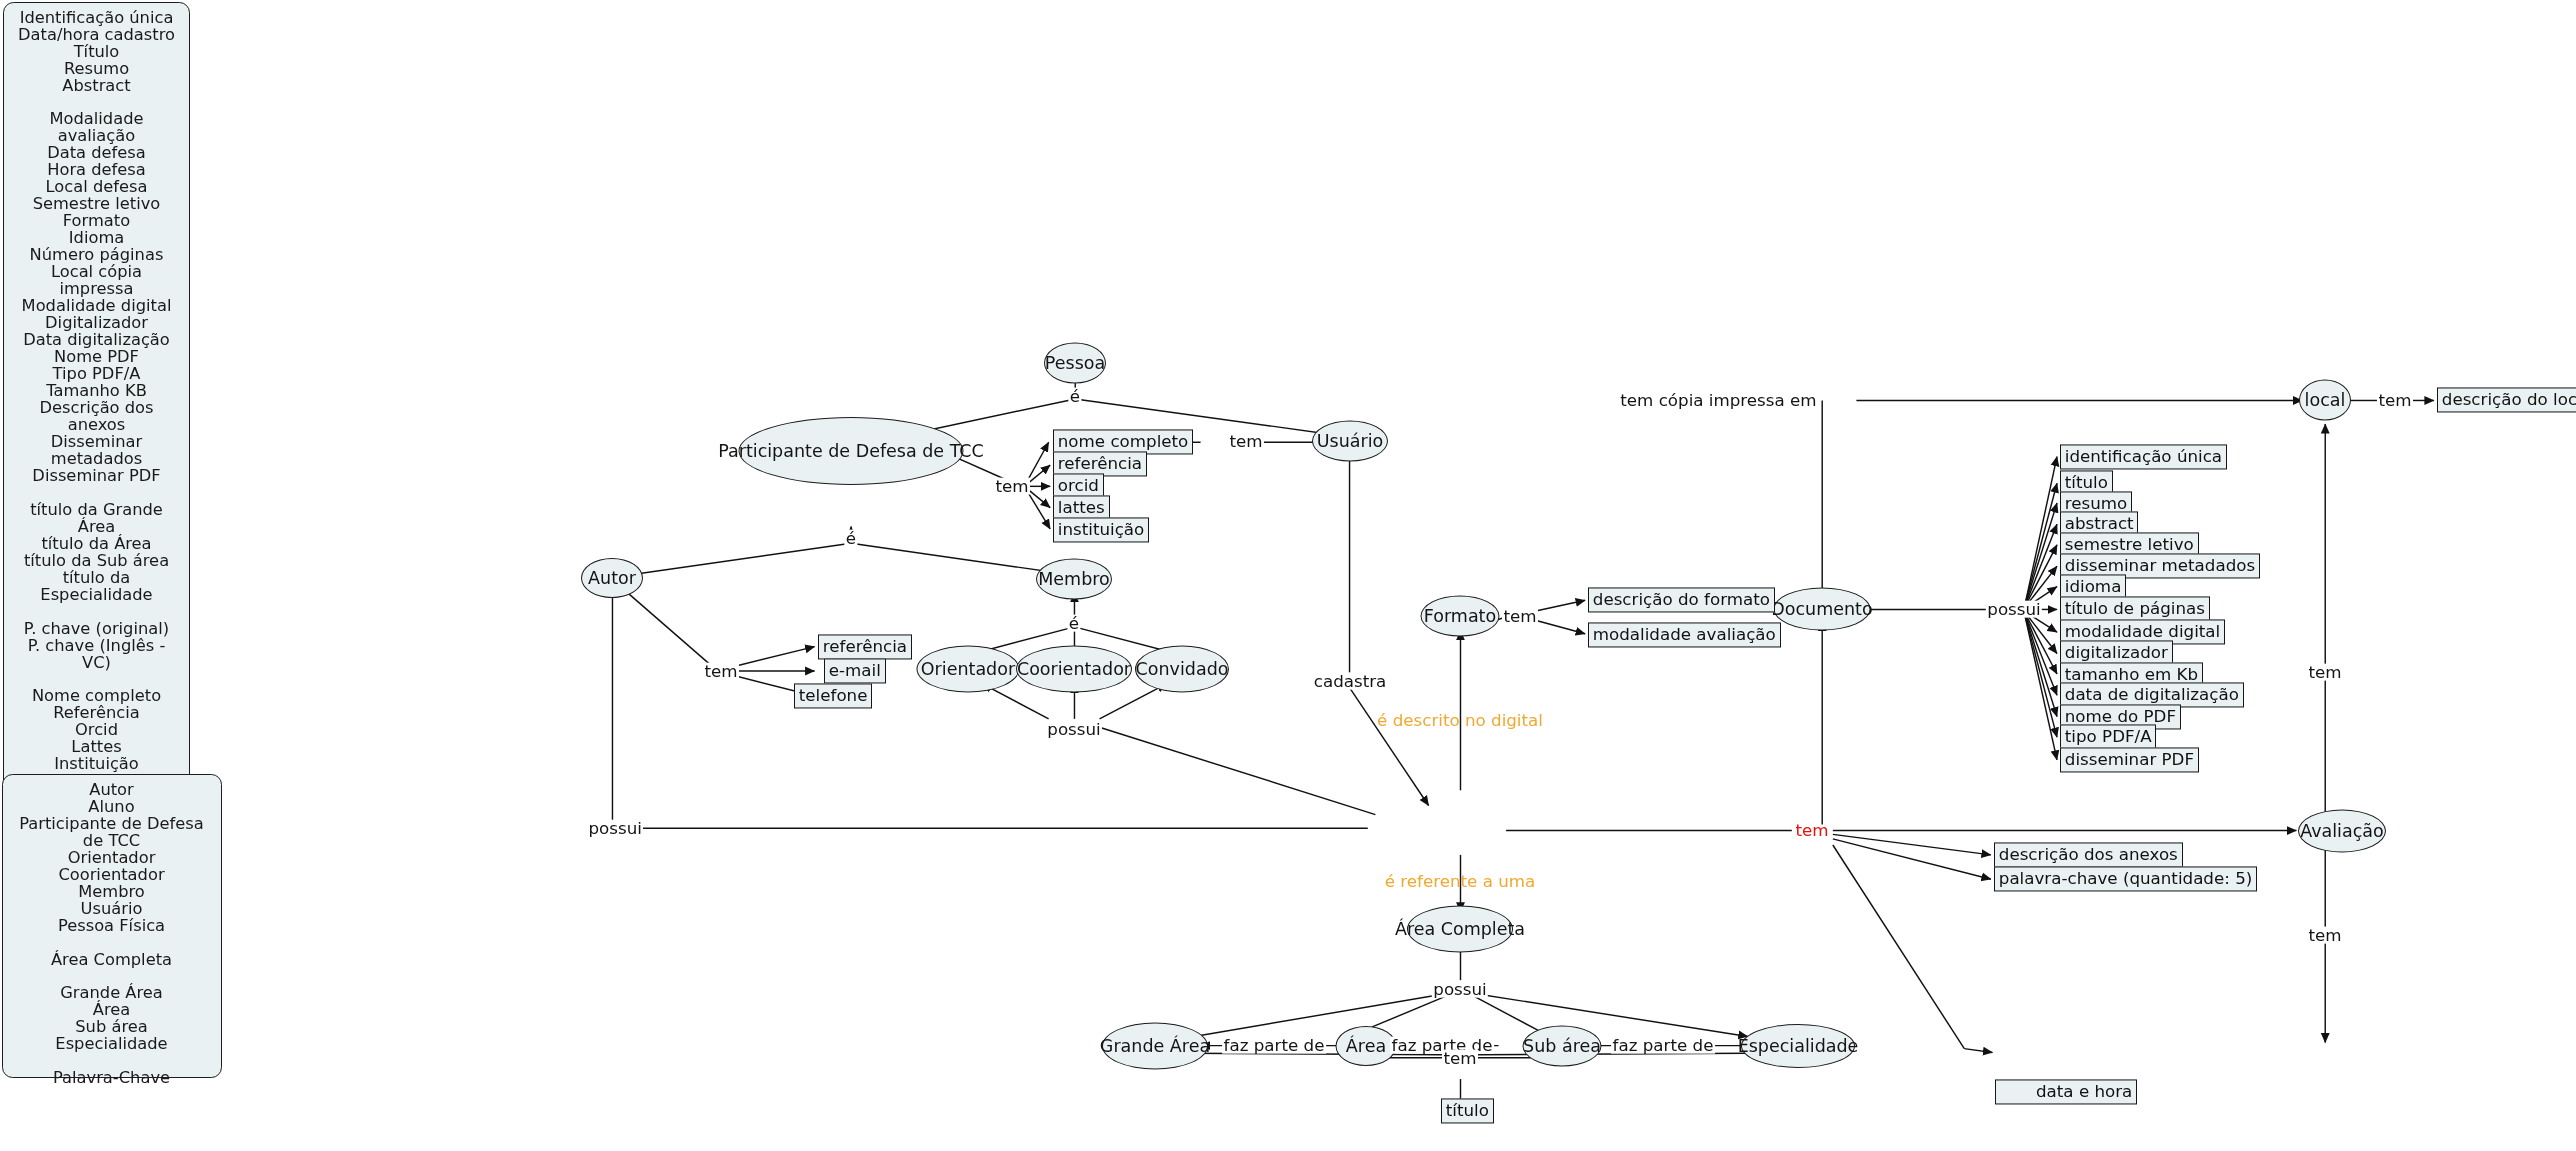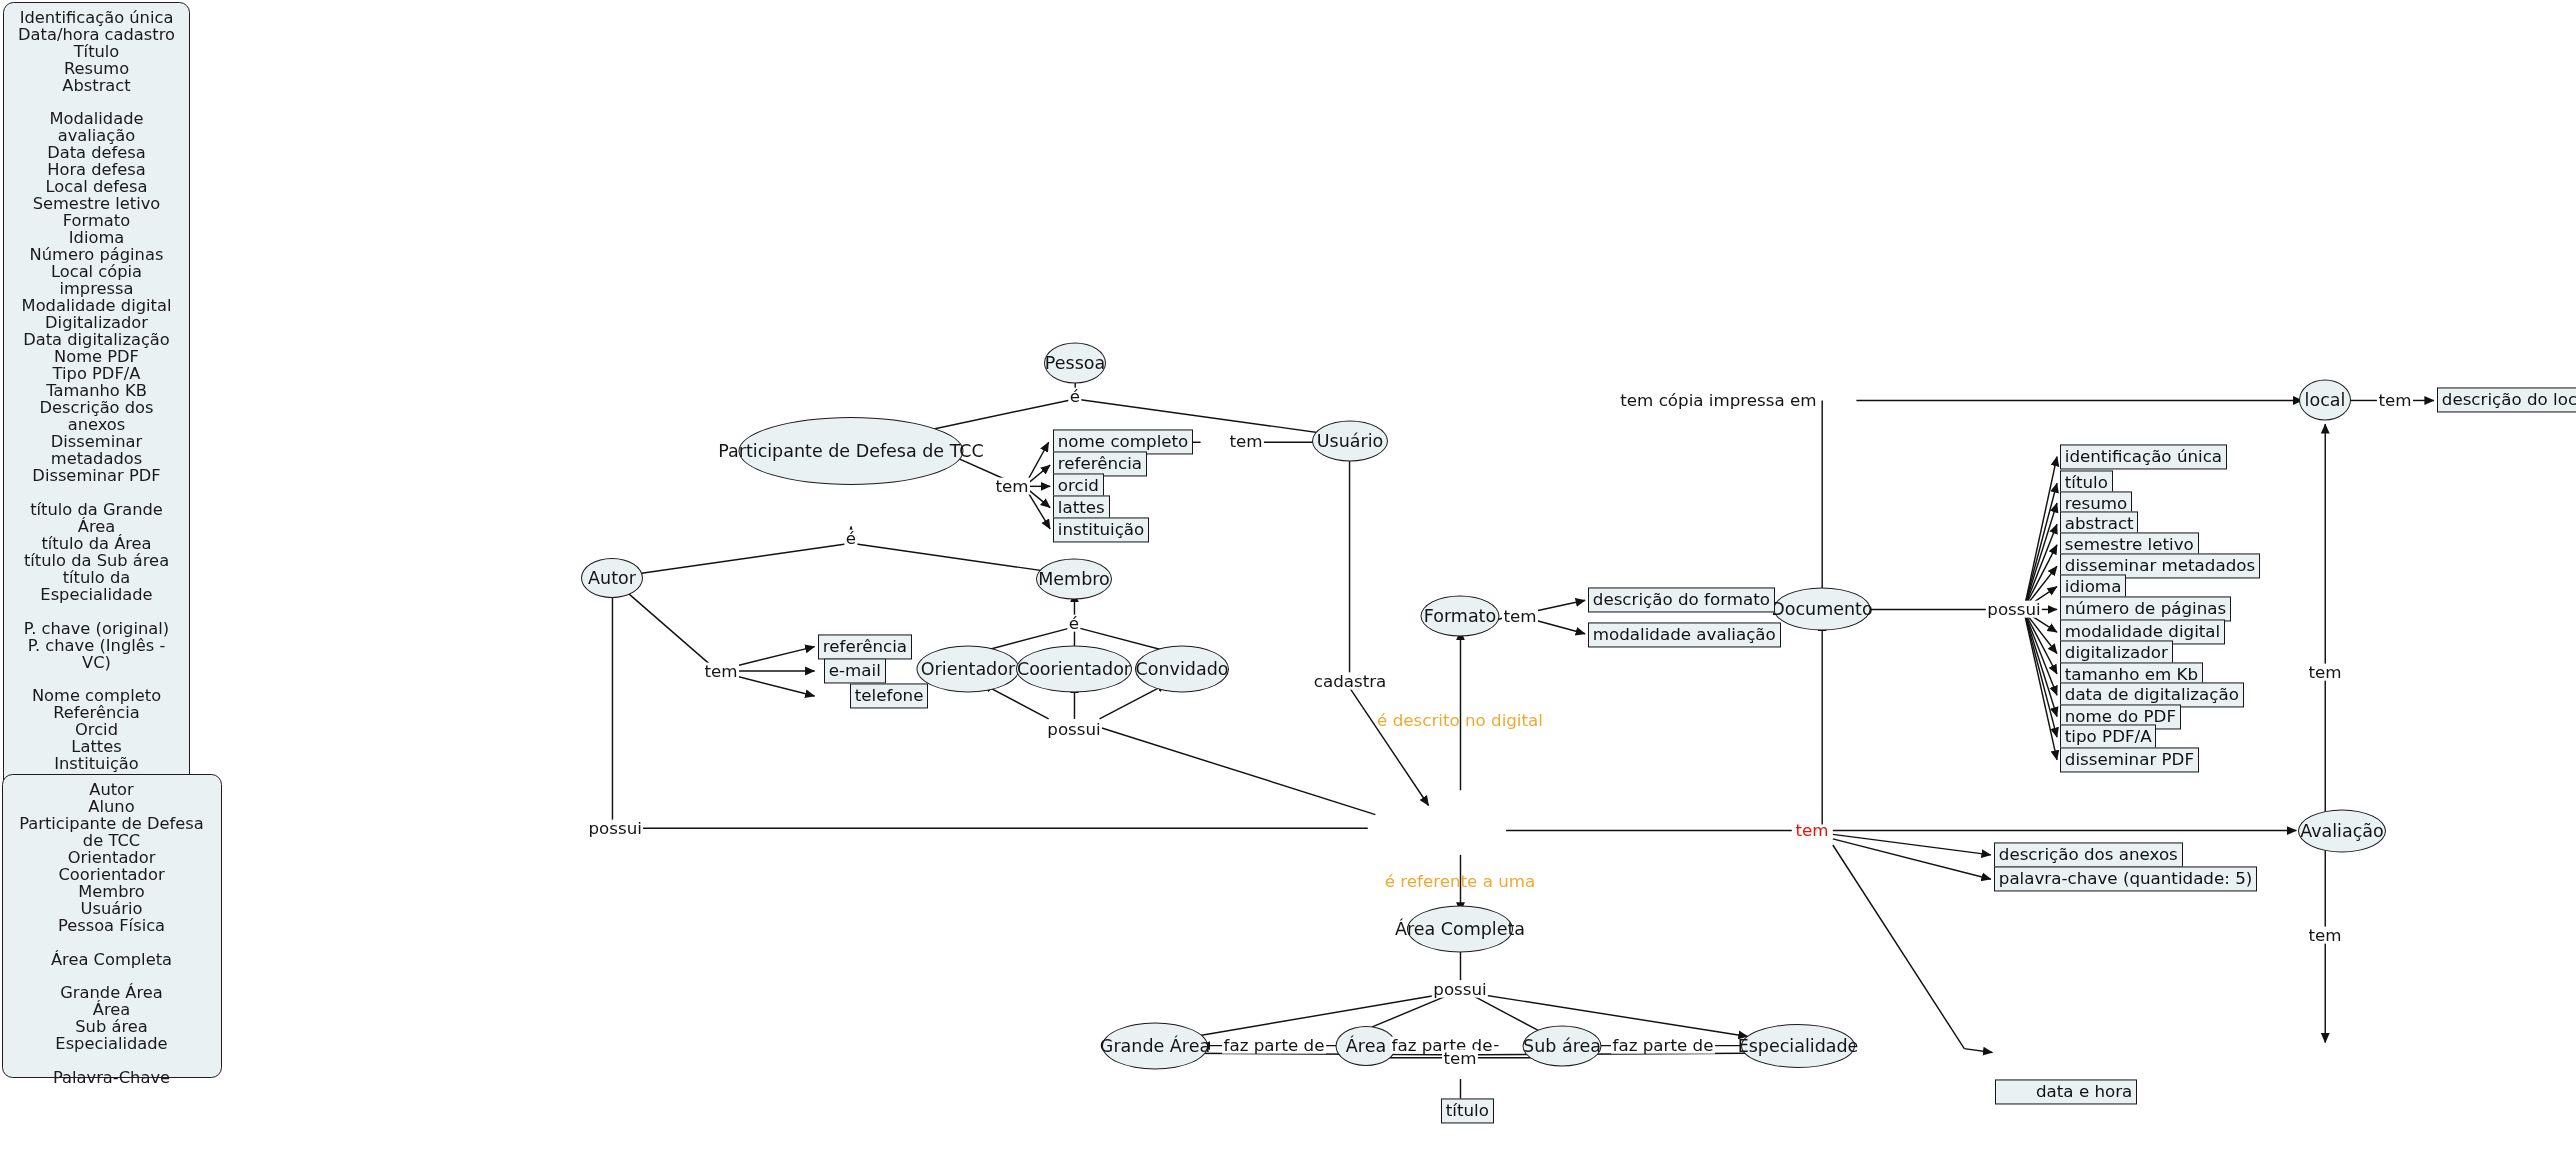--- a/index.html
+++ b/index.html
@@ -227,33 +227,33 @@
   <div class="node" style="left:1798px;top:1046px;width:114px;height:44px;">Especialidade</div>
 
   <div class="attr" style="left:1053px;top:442px;">nome completo</div>
   <div class="attr" style="left:1053px;top:464px;">referência</div>
   <div class="attr" style="left:1053px;top:486px;">orcid</div>
   <div class="attr" style="left:1053px;top:508px;">lattes</div>
   <div class="attr" style="left:1053px;top:530px;">instituição</div>
 
   <div class="attr" style="left:818px;top:647px;">referência</div>
   <div class="attr" style="left:818px;top:671px;margin-left:6px;">e-mail</div>
-  <div class="attr" style="left:850px;top:696px;">telefone</div>
+  <div class="attr" style="left:794px;top:696px;">telefone</div>
 
   <div class="attr" style="left:1588px;top:600px;">descrição do formato</div>
   <div class="attr" style="left:1588px;top:635px;">modalidade avaliação</div>
 
   <div class="attr" style="left:2060px;top:457px;">identificação única</div>
   <div class="attr" style="left:2060px;top:483px;">título</div>
   <div class="attr" style="left:2060px;top:504px;">resumo</div>
   <div class="attr" style="left:2060px;top:524px;">abstract</div>
   <div class="attr" style="left:2060px;top:545px;">semestre letivo</div>
   <div class="attr" style="left:2060px;top:566px;">disseminar metadados</div>
   <div class="attr" style="left:2060px;top:587px;">idioma</div>
-  <div class="attr" style="left:2060px;top:609px;">número de páginas</div>
+  <div class="attr" style="left:2060px;top:609px;">título de páginas</div>
   <div class="attr" style="left:2060px;top:632px;">modalidade digital</div>
   <div class="attr" style="left:2060px;top:653px;">digitalizador</div>
   <div class="attr" style="left:2060px;top:675px;">tamanho em Kb</div>
   <div class="attr" style="left:2060px;top:695px;">data de digitalização</div>
   <div class="attr" style="left:2060px;top:717px;">nome do PDF</div>
   <div class="attr" style="left:2060px;top:737px;">tipo PDF/A</div>
   <div class="attr" style="left:2060px;top:760px;">disseminar PDF</div>
 
   <div class="attr" style="left:2437px;top:400px;">descrição do local</div>
 

